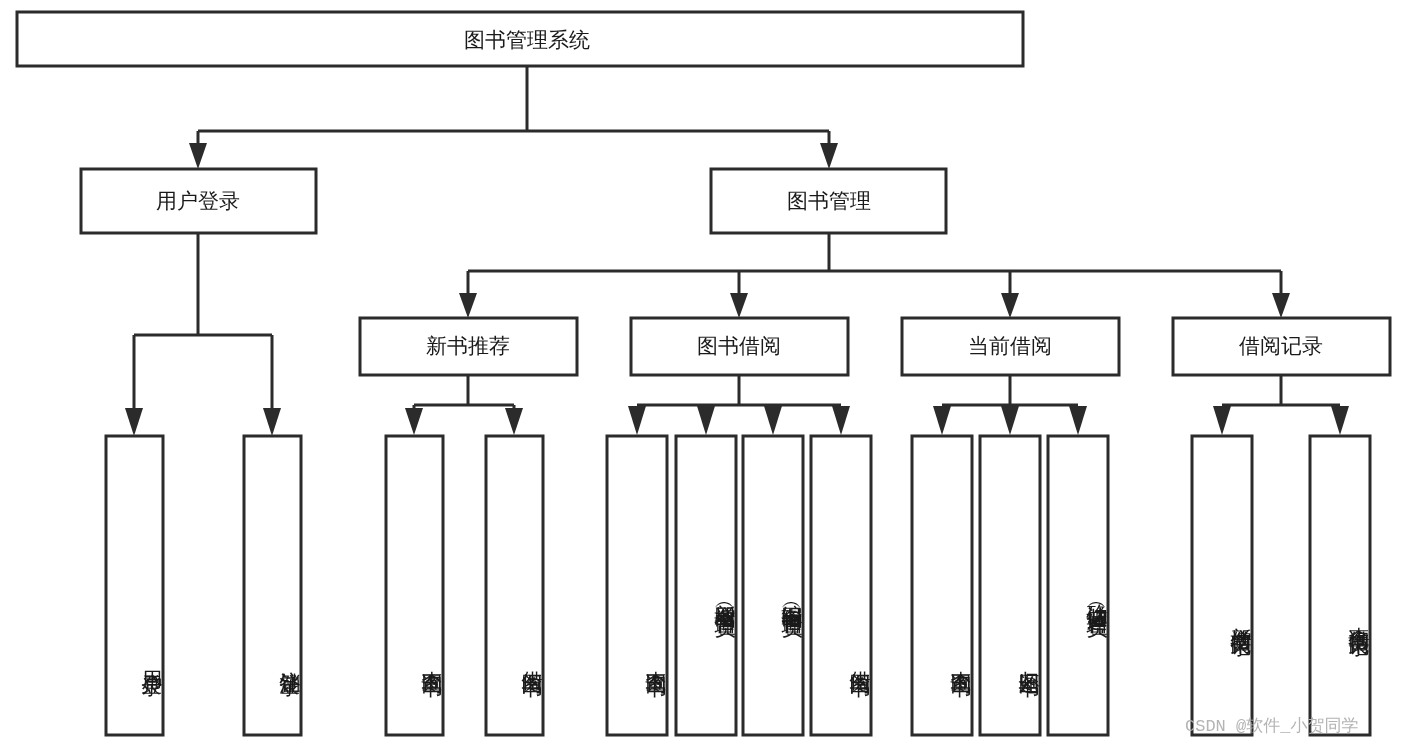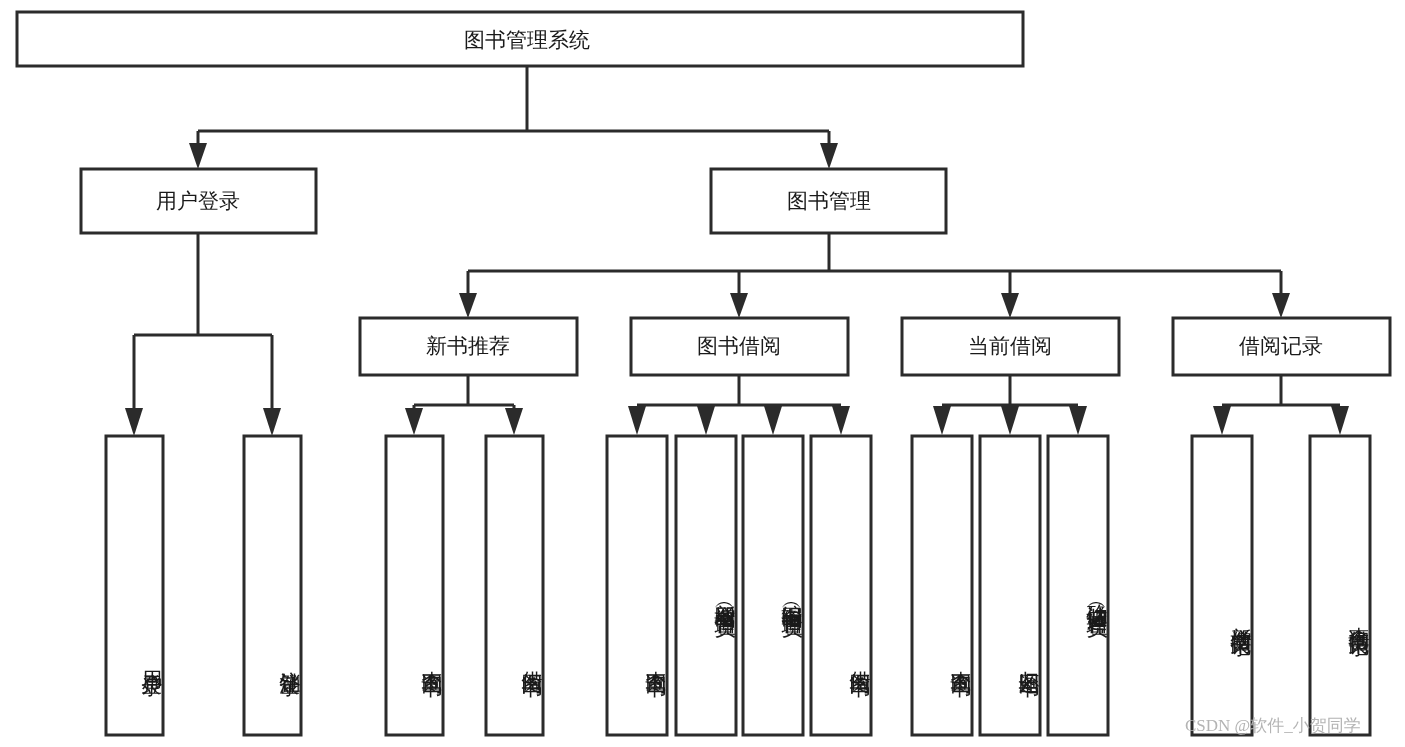--- a/index.html
+++ b/index.html
@@ -59,21 +59,21 @@
     letter-spacing: 2px;
     text-align: center;
     display: flex;
     align-items: flex-start;
     justify-content: center;
     white-space: nowrap;
     pointer-events: none;
   }
   .watermark {
     position: absolute;
-    font-family: Liberation Serif, serif;
+    font-family: Liberation Mono, monospace;
     font-size: 17px;
     color: #b4b4b4;
     white-space: nowrap;
     left: 1185px;
     top: 714px;
   }
 </style>
 </head>
 <body>
 

